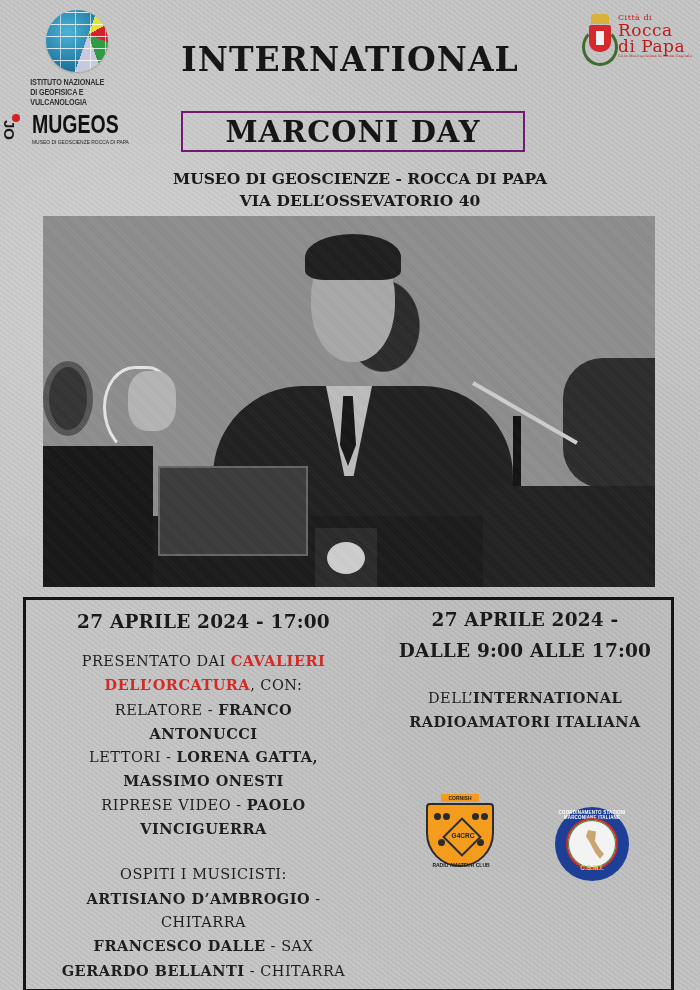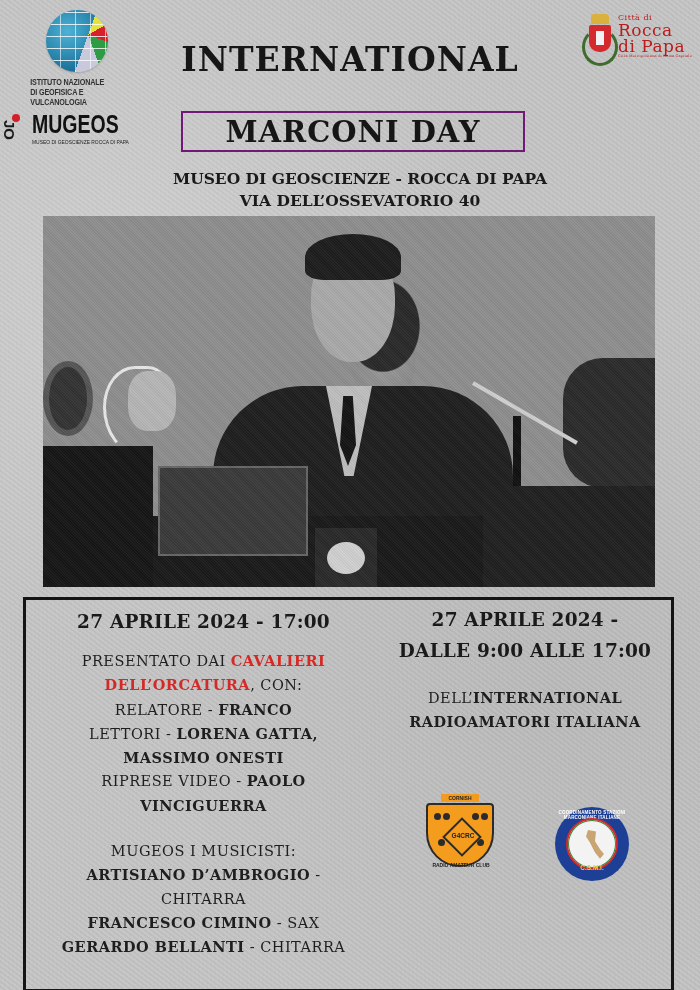--- a/index.html
+++ b/index.html
@@ -172,29 +172,30 @@
   <div class="noise"></div>
 </div>
 
 <div class="abs info-box">
   <div class="col col-left">
     <div class="date-head" style="margin-top:6px;">27 APRILE 2024 - 17:00</div>
     <div class="body-text" style="margin-top:12px;">
       <div><span>PRESENTATO DAI </span><span class="red">CAVALIERI</span></div>
       <div><span class="red">DELL’ORCATURA</span><span>, CON:</span></div>
       <div><span>RELATORE - </span><span class="b">FRANCO</span></div>
+      <div class="b">ANTONUCCI</div>
       <div><span>LETTORI - </span><span class="b">LORENA GATTA,</span></div>
       <div class="b">MASSIMO ONESTI</div>
       <div><span>RIPRESE VIDEO - </span><span class="b">PAOLO</span></div>
       <div class="b">VINCIGUERRA</div>
       <div class="blank"></div>
-      <div>MUGEOS I MUSICISTI:</div>
+      <div>OSPITI I MUSICISTI:</div>
       <div><span class="b">ARTISIANO D’AMBROGIO</span><span> -</span></div>
       <div>CHITARRA</div>
-      <div><span class="b">FRANCESCO CIMINO</span><span> - </span><span>SAX</span></div>
+      <div><span class="b">FRANCESCO DALLE</span><span> - </span><span>SAX</span></div>
       <div><span class="b">GERARDO BELLANTI</span><span> - </span><span>CHITARRA</span></div>
     </div>
   </div>
 
   <div class="col col-right">
     <div class="date-head" style="margin-top:4px;">
       <div>27 APRILE 2024 -</div>
       <div>DALLE 9:00 ALLE 17:00</div>
     </div>
     <div class="body-text" style="margin-top:20px;">

